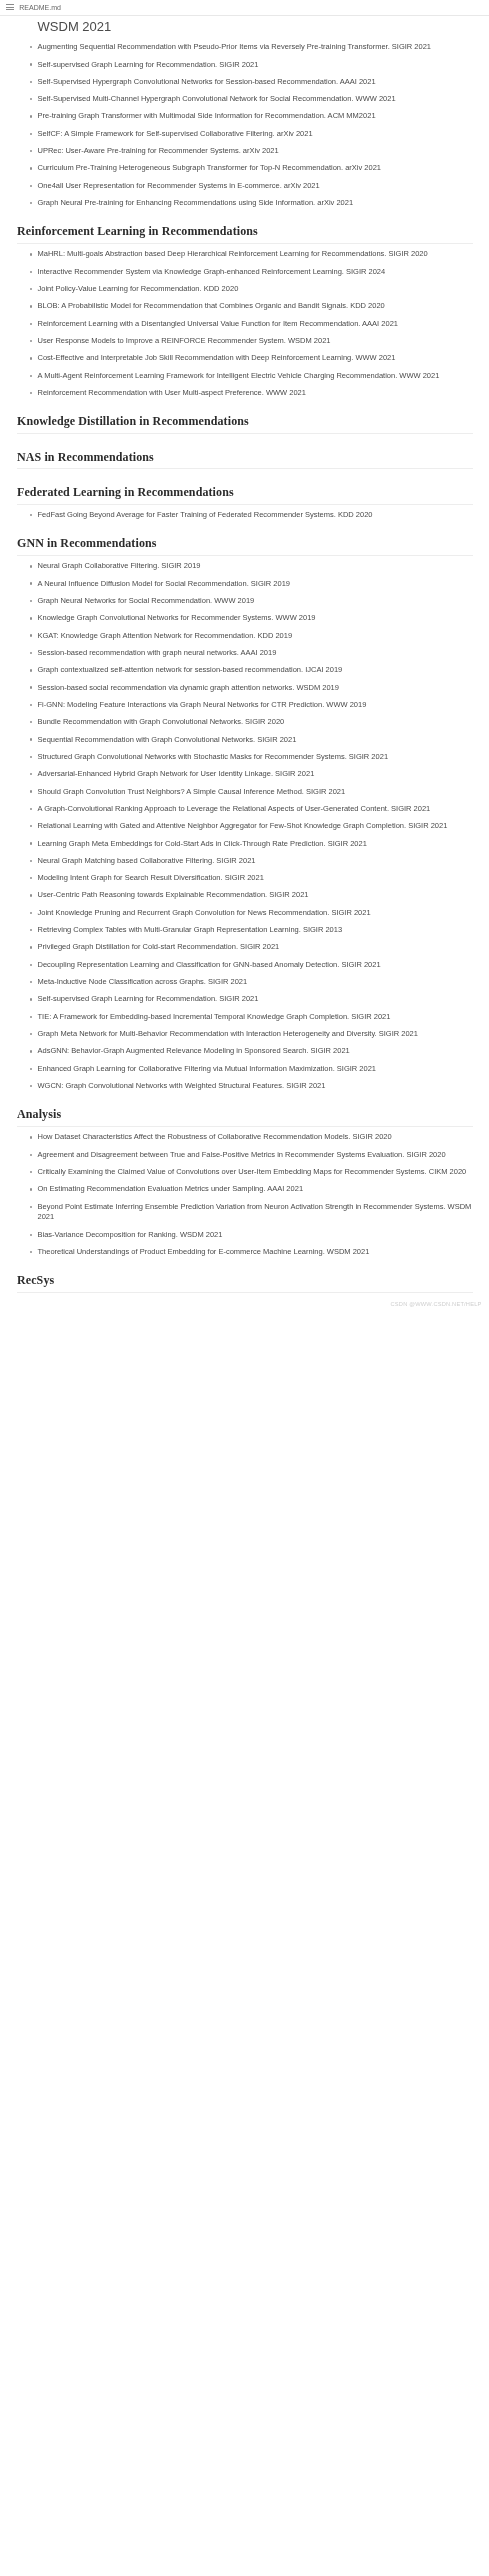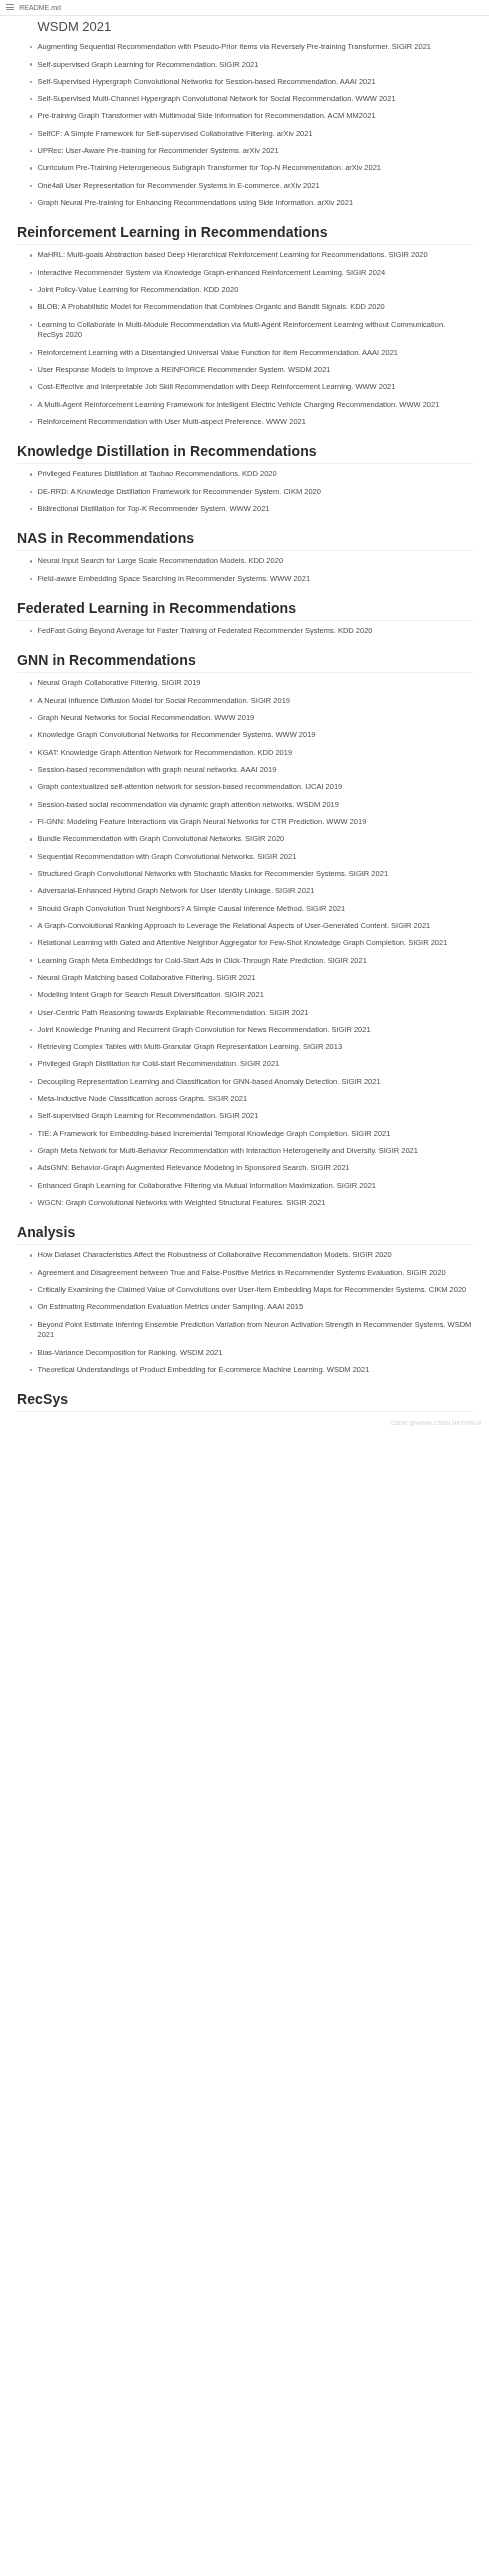--- a/index.html
+++ b/index.html
@@ -50,25 +50,26 @@
   .file-title {
     font-size: 7px;
     color: #666;
   }
   
   .content {
     padding: 3.6px 17px 0 17px;
     box-sizing: border-box;
   }
   h2.section {
-    font-size: 14px;
+    font-size: 12px;
     font-weight: bold;
     color: #2b2b2b;
     margin: 15.7px 0 3.6px 0;
     letter-spacing: 0.1px;
+    font-family: Liberation Serif, serif;
   }
   .divider {
     border: none;
     border-top: 0.6px solid #ededed;
     margin: 3px 0 5.4px 0;
   }
   ul.list {
     list-style: none;
     margin: 0 0 0 0;
     padding: 0 0 0 12px;
@@ -137,40 +138,30 @@
           <li>One4all User Representation for Recommender Systems in E-commerce. arXiv 2021</li>
           <li>Graph Neural Pre-training for Enhancing Recommendations using Side Information. arXiv 2021</li>
         </ul>
         <h2 class="section">Reinforcement Learning in Recommendations</h2>
         <hr class="divider">
         <ul class="list">
           <li>MaHRL: Multi-goals Abstraction based Deep Hierarchical Reinforcement Learning for Recommendations. SIGIR 2020</li>
           <li>Interactive Recommender System via Knowledge Graph-enhanced Reinforcement Learning. SIGIR 2024</li>
           <li>Joint Policy-Value Learning for Recommendation. KDD 2020</li>
           <li>BLOB: A Probabilistic Model for Recommendation that Combines Organic and Bandit Signals. KDD 2020</li>
-          <li>Learning to Collaborate in Multi-Module Recommendation via Multi-Agent Reinforcement Learning without Communication. RecSys 2020</li>
           <li>Reinforcement Learning with a Disentangled Universal Value Function for Item Recommendation. AAAI 2021</li>
           <li>User Response Models to Improve a REINFORCE Recommender System. WSDM 2021</li>
           <li>Cost-Effective and Interpretable Job Skill Recommendation with Deep Reinforcement Learning. WWW 2021</li>
           <li>A Multi-Agent Reinforcement Learning Framework for Intelligent Electric Vehicle Charging Recommendation. WWW 2021</li>
           <li>Reinforcement Recommendation with User Multi-aspect Preference. WWW 2021</li>
         </ul>
         <h2 class="section">Knowledge Distillation in Recommendations</h2>
         <hr class="divider">
-        <ul class="list">
-          <li>Privileged Features Distillation at Taobao Recommendations. KDD 2020</li>
-          <li>DE-RRD: A Knowledge Distillation Framework for Recommender System. CIKM 2020</li>
-          <li>Bidirectional Distillation for Top-K Recommender System. WWW 2021</li>
-        </ul>
         <h2 class="section">NAS in Recommendations</h2>
         <hr class="divider">
-        <ul class="list">
-          <li>Neural Input Search for Large Scale Recommendation Models. KDD 2020</li>
-          <li>Field-aware Embedding Space Searching in Recommender Systems. WWW 2021</li>
-        </ul>
         <h2 class="section">Federated Learning in Recommendations</h2>
         <hr class="divider">
         <ul class="list">
           <li>FedFast Going Beyond Average for Faster Training of Federated Recommender Systems. KDD 2020</li>
         </ul>
         <h2 class="section">GNN in Recommendations</h2>
         <hr class="divider">
         <ul class="list">
           <li>Neural Graph Collaborative Filtering. SIGIR 2019</li>
           <li>A Neural Influence Diffusion Model for Social Recommendation. SIGIR 2019</li>
@@ -203,21 +194,21 @@
           <li>AdsGNN: Behavior-Graph Augmented Relevance Modeling in Sponsored Search. SIGIR 2021</li>
           <li>Enhanced Graph Learning for Collaborative Filtering via Mutual Information Maximization. SIGIR 2021</li>
           <li>WGCN: Graph Convolutional Networks with Weighted Structural Features. SIGIR 2021</li>
         </ul>
         <h2 class="section">Analysis</h2>
         <hr class="divider">
         <ul class="list">
           <li>How Dataset Characteristics Affect the Robustness of Collaborative Recommendation Models. SIGIR 2020</li>
           <li>Agreement and Disagreement between True and False-Positive Metrics in Recommender Systems Evaluation. SIGIR 2020</li>
           <li>Critically Examining the Claimed Value of Convolutions over User-Item Embedding Maps for Recommender Systems. CIKM 2020</li>
-          <li>On Estimating Recommendation Evaluation Metrics under Sampling. AAAI 2015</li>
+          <li>On Estimating Recommendation Evaluation Metrics under Sampling. AAAI 2021</li>
           <li>Beyond Point Estimate Inferring Ensemble Prediction Variation from Neuron Activation Strength in Recommender Systems. WSDM 2021</li>
           <li>Bias-Variance Decomposition for Ranking. WSDM 2021</li>
           <li>Theoretical Understandings of Product Embedding for E-commerce Machine Learning. WSDM 2021</li>
         </ul>
         <h2 class="section">RecSys</h2>
         <hr class="divider">
       </div>
   </div>
 
   <div class="watermark">CSDN @WWW.CSDN.NET/HELP</div>

